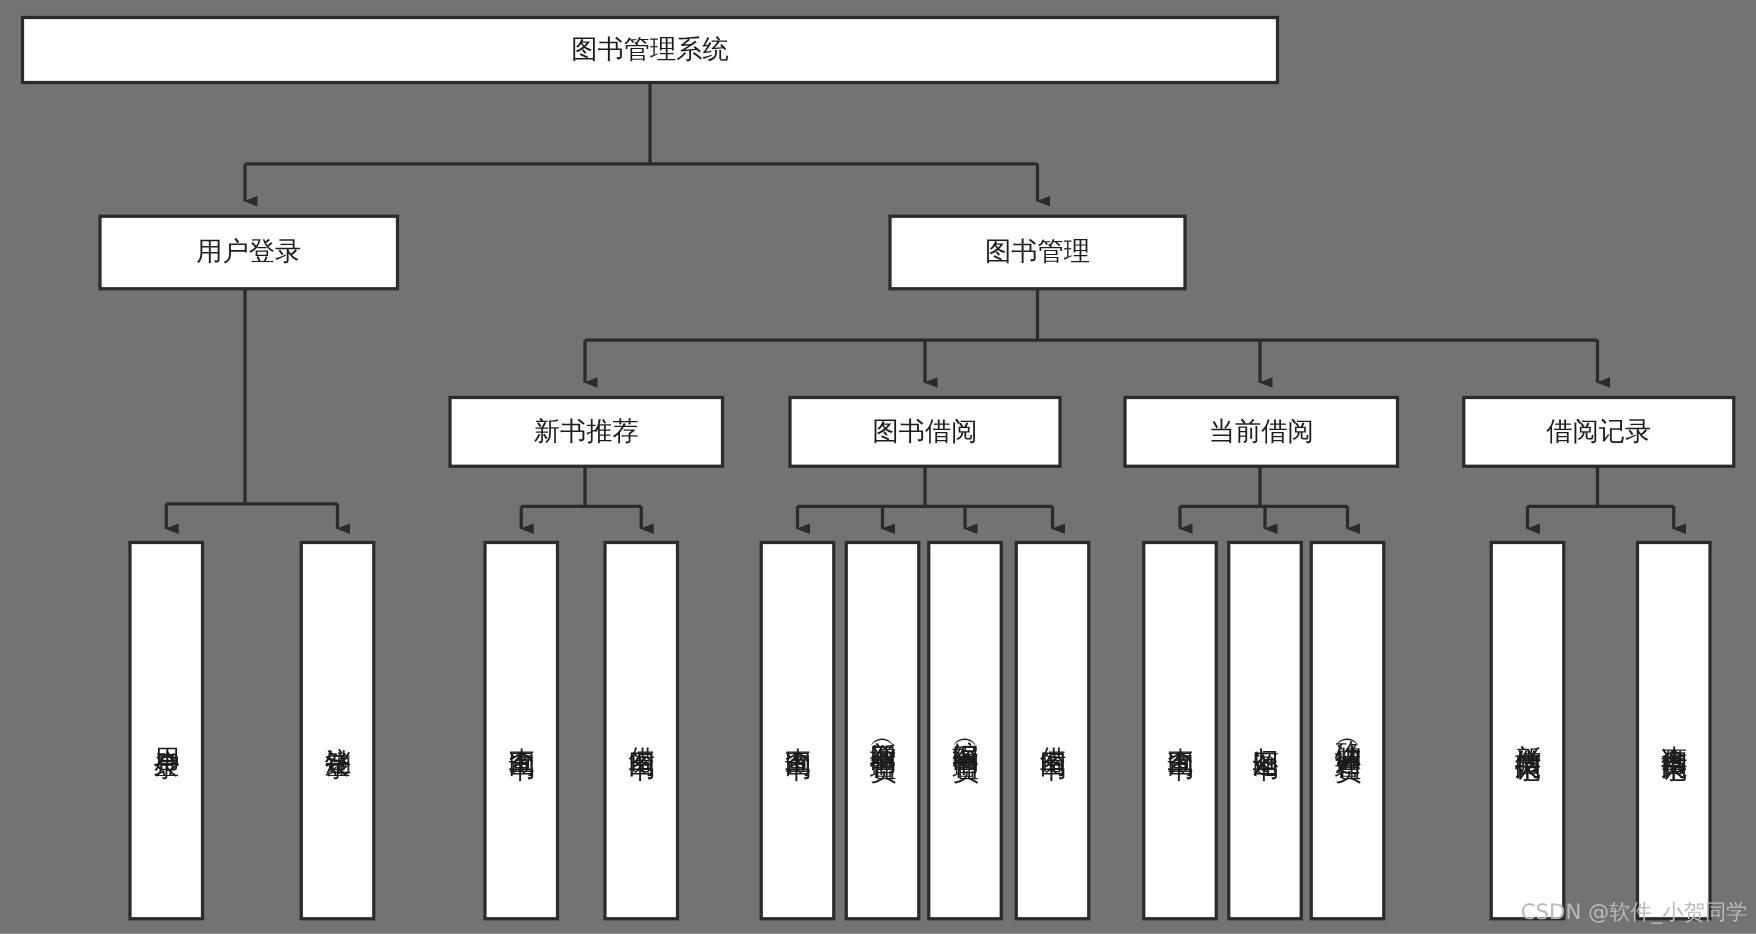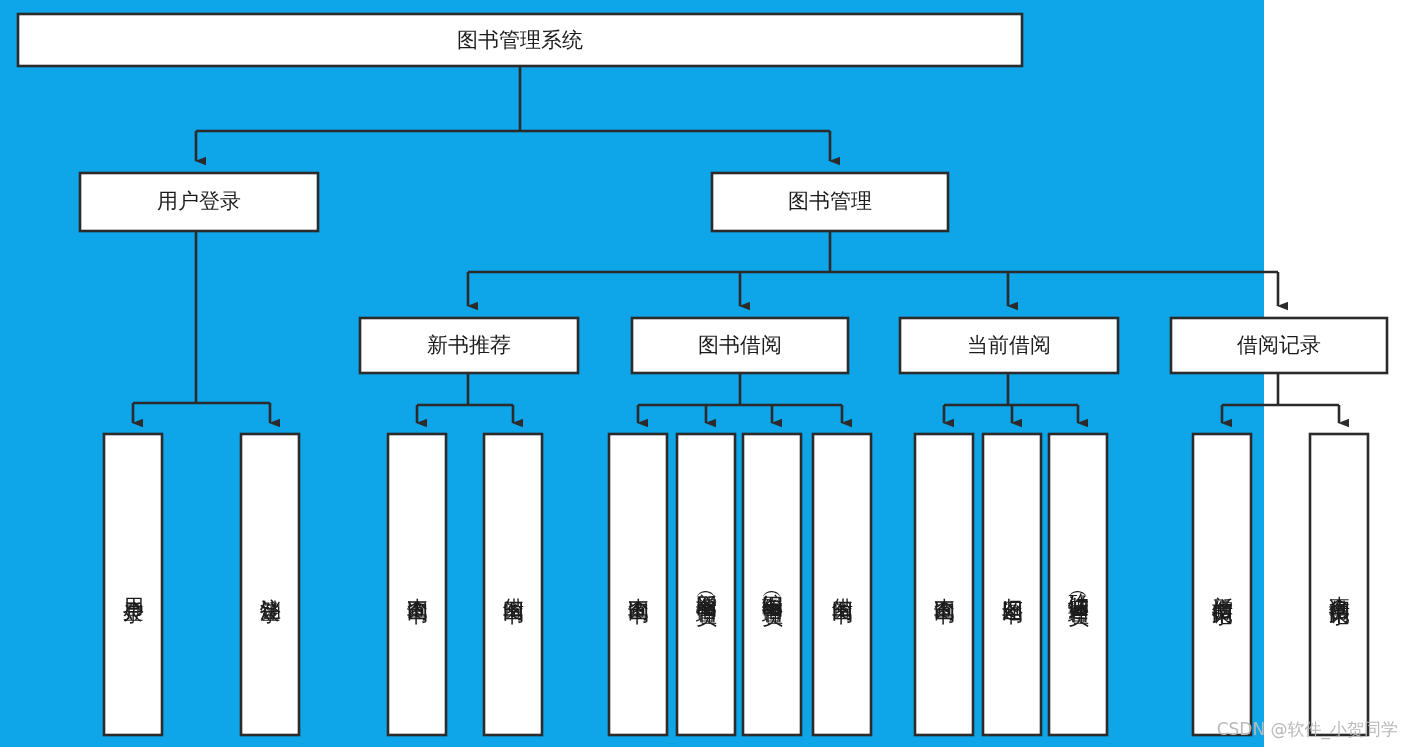--- a/index.html
+++ b/index.html
@@ -10,23 +10,23 @@
   }
   body {
     width: 1405px;
     height: 747px;
     font-family: "DejaVu Sans", "Liberation Sans", sans-serif;
     overflow: hidden;
     position: relative;
   }
   #diagram-root {
     position: relative;
-    width: 1264px;
+    width: 1405px;
     height: 747px;
-    background: #0ea5e9;
+    background: #737373;
   }
   svg#diagram-svg {
     position: absolute;
     left: 0;
     top: 0;
     width: 1405px;
     height: 747px;
     display: block;
   }
   .node-rect {

